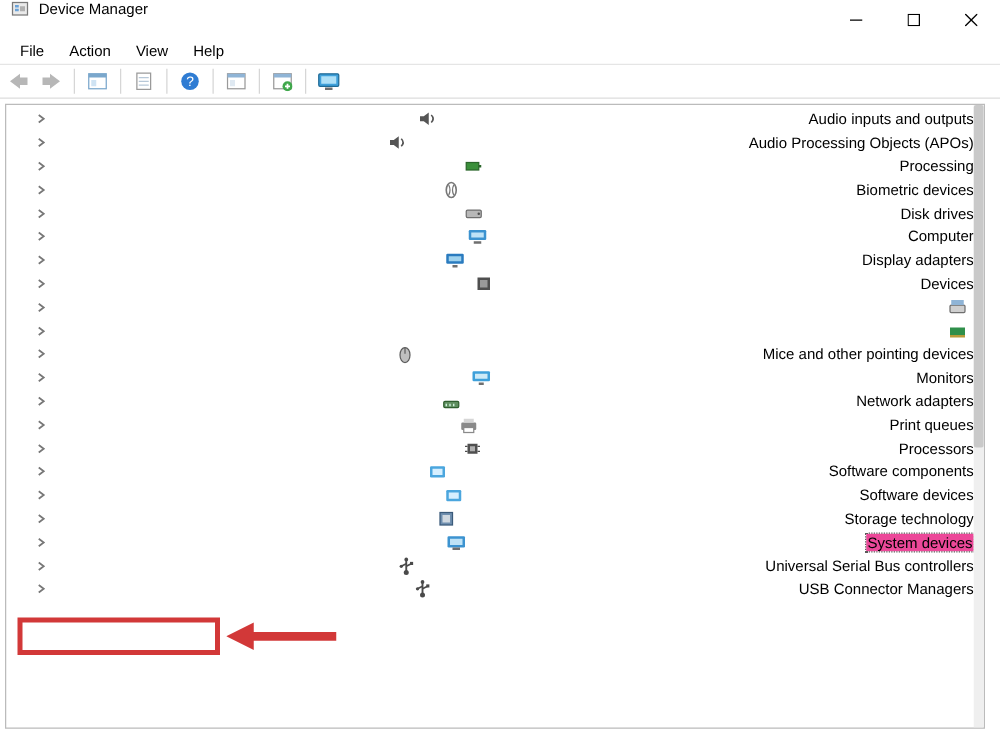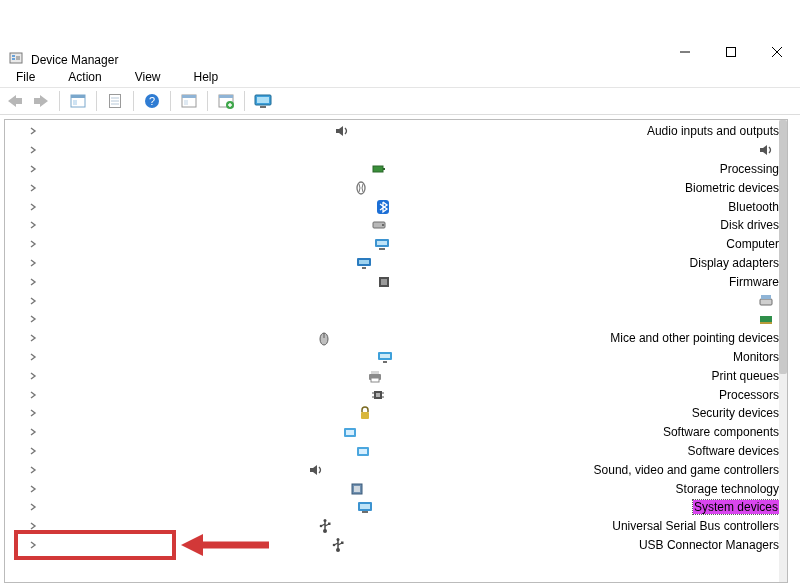--- a/index.html
+++ b/index.html
@@ -1,38 +1,38 @@
 <!DOCTYPE html>
 <html><head>
 <meta charset="utf-8">
 <style>
   * { box-sizing: border-box; margin: 0; padding: 0; font-family: "Segoe UI", Tahoma, sans-serif; }
   html, body { width: 800px; height: 587px; overflow: hidden; background: #fff; }
   .window { width: 800px; height: 587px; display: flex; flex-direction: column; position: relative; }
-  .titlebar { height: 31px; display: flex; align-items: flex-end; padding-left: 8px; margin-top: 36px; }
+  .titlebar { height: 31px; display: flex; align-items: flex-start; padding-left: 8px; }
   .titlebar .app-icon { width: 16px; height: 16px; margin-right: 7px; }
   .titlebar .title { font-size: 12px; color: #000; }
   .win-controls { margin-left: auto; display: flex; }
   .win-controls .ctl { width: 46px; height: 31px; display: flex; align-items: center; justify-content: center; }
-  .menubar { height: 21px; display: flex; align-items: center; padding-left: 6px; gap: 13px; font-size: 12px; border-bottom: 1px solid #e5e5e5; }
+  .menubar { height: 21px; display: flex; align-items: center; padding-left: 6px; gap: 0; font-size: 12px; border-bottom: 1px solid #e5e5e5; }
   .menubar .mi { padding: 2px 10px; cursor: default; }
   .toolbar { height: 27px; display: flex; align-items: center; padding-left: 4px; gap: 4px; border-bottom: 1px solid #ddd; }
   .toolbar .sep { width: 1px; height: 20px; background: #d6d6d6; margin: 0 3px; }
   .toolbar .tb { width: 22px; height: 22px; display: flex; align-items: center; justify-content: center; border: 1px solid transparent; border-radius: 2px; }
   .content { flex: 1; position: relative; padding: 4px; }
   .tree-outer { position: absolute; left: 4px; top: 4px; right: 12px; bottom: 4px; border: 1px solid #bbb; overflow: hidden; }
   .tree { position: absolute; left: 0; top: 0; right: 8px; bottom: 0; overflow: hidden; padding-top: 2px; }
   .scrollbar { position: absolute; right: 0; top: 0; width: 8px; height: 100%; background: #efefef; }
   .scrollbar .thumb { position: absolute; left: 0; top: 0; width: 8px; height: 55%; background: #c9c9c9; border-radius: 2px; }
   .row { height: 18.8px; display: flex; align-items: center; padding-left: 22px; font-size: 12px; color: #000; position: relative; justify-content: space-between; }
   .row.selected { padding-left: 22px; }
   .row .chev { width: 12px; height: 12px; display: flex; align-items: center; justify-content: center; margin-right: 4px; color: #666; }
   .row .ic { width: 16px; height: 16px; margin-right: 5px; display: flex; align-items: center; justify-content: center; }
   .row .lbl { white-space: nowrap; }
-  .row.selected .lbl { background: #d946ef; outline: 1px dotted #5b5b5b; outline-offset: 0; padding: 0 1px; }
+  .row.selected .lbl { background: #ec4899; outline: 1px dotted #5b5b5b; outline-offset: 0; padding: 0 1px; }
   .highlight-box { position: absolute; border: 4px solid #d23838; pointer-events: none; z-index: 5; }
   .arrow { position: absolute; z-index: 6; pointer-events: none; }
   svg { display: block; }
 </style>
 </head>
 <body>
 
 <div class="window">
 
   <div class="titlebar">
@@ -157,20 +157,21 @@
               <svg width="8" height="8" viewBox="0 0 8 8">
                 <path d="M2 1 L6 4 L2 7" fill="none" stroke="#777" stroke-width="1.4"></path>
               </svg>
             </span>
             <span class="ic">
               <svg width="16" height="16" viewBox="0 0 16 16">
                 <polygon points="2,6 5,6 9,3 9,13 5,10 2,10" fill="#555"></polygon>
                 <path d="M11 5 Q14 8 11 11" fill="none" stroke="#555" stroke-width="1.3"></path>
               </svg>
             </span>
+            <span class="lbl">Audio Processing Objects (APOs)</span>
           </div>
           <div class="row">
             <span class="chev">
               <svg width="8" height="8" viewBox="0 0 8 8">
                 <path d="M2 1 L6 4 L2 7" fill="none" stroke="#777" stroke-width="1.4"></path>
               </svg>
             </span>
             <span class="ic">
               <svg width="16" height="16" viewBox="0 0 16 16">
                 <rect x="2" y="5" width="10" height="6" fill="#3a8f3a" stroke="#2a662a"></rect>
@@ -185,34 +186,20 @@
                 <path d="M2 1 L6 4 L2 7" fill="none" stroke="#777" stroke-width="1.4"></path>
               </svg>
             </span>
             <span class="ic">
               <svg width="16" height="16" viewBox="0 0 16 16">
                 <ellipse cx="8" cy="8" rx="4" ry="6" fill="none" stroke="#777" stroke-width="1.3"></ellipse>
                 <path d="M6 4 Q8 8 6 12 M10 4 Q8 8 10 12" fill="none" stroke="#777"></path>
               </svg>
             </span>
             <span class="lbl">Biometric devices</span>
-          </div>
-          <div class="row">
-            <span class="chev">
-              <svg width="8" height="8" viewBox="0 0 8 8">
-                <path d="M2 1 L6 4 L2 7" fill="none" stroke="#777" stroke-width="1.4"></path>
-              </svg>
-            </span>
-            <span class="ic">
-              <svg width="16" height="16" viewBox="0 0 16 16">
-                <rect x="2" y="1" width="12" height="14" rx="3" fill="#1c6fd6"></rect>
-                <path d="M8 3 L8 13 L12 10 L5 5 M8 3 L12 6 L5 11" fill="none" stroke="#fff" stroke-width="1.3"></path>
-              </svg>
-            </span>
-            <span class="lbl">Bluetooth</span>
           </div>
           <div class="row">
             <span class="chev">
               <svg width="8" height="8" viewBox="0 0 8 8">
                 <path d="M2 1 L6 4 L2 7" fill="none" stroke="#777" stroke-width="1.4"></path>
               </svg>
             </span>
             <span class="ic">
               <svg width="16" height="16" viewBox="0 0 16 16">
                 <rect x="2" y="5" width="12" height="6" rx="1" fill="#b8b8b8" stroke="#6f6f6f"></rect>
@@ -256,21 +243,21 @@
               <svg width="8" height="8" viewBox="0 0 8 8">
                 <path d="M2 1 L6 4 L2 7" fill="none" stroke="#777" stroke-width="1.4"></path>
               </svg>
             </span>
             <span class="ic">
               <svg width="16" height="16" viewBox="0 0 16 16">
                 <rect x="3" y="3" width="10" height="10" fill="#4f4f4f"></rect>
                 <rect x="5" y="5" width="6" height="6" fill="#9a9a9a"></rect>
               </svg>
             </span>
-            <span class="lbl">Firmware</span>
+            <span class="lbl">Devices</span>
           </div>
           <div class="row">
             <span class="chev">
               <svg width="8" height="8" viewBox="0 0 8 8">
                 <path d="M2 1 L6 4 L2 7" fill="none" stroke="#777" stroke-width="1.4"></path>
               </svg>
             </span>
             <span class="ic">
               <svg width="16" height="16" viewBox="0 0 16 16">
                 <rect x="2" y="6" width="12" height="6" rx="1" fill="#cfcfcf" stroke="#6f6f6f"></rect>
@@ -312,20 +299,36 @@
               </svg>
             </span>
             <span class="ic">
               <svg width="16" height="16" viewBox="0 0 16 16">
                 <rect x="1" y="3" width="14" height="8" rx="1" fill="#3ea0da"></rect>
                 <rect x="3" y="5" width="10" height="4" fill="#cdeaf7"></rect>
                 <rect x="6" y="12" width="4" height="2" fill="#6f6f6f"></rect>
               </svg>
             </span>
             <span class="lbl">Monitors</span>
+          </div>
+          <div class="row">
+            <span class="chev">
+              <svg width="8" height="8" viewBox="0 0 8 8">
+                <path d="M2 1 L6 4 L2 7" fill="none" stroke="#777" stroke-width="1.4"></path>
+              </svg>
+            </span>
+            <span class="ic">
+              <svg width="16" height="16" viewBox="0 0 16 16">
+                <rect x="2" y="8" width="12" height="5" rx="1" fill="#5f8f5f" stroke="#2f5f2f"></rect>
+                <line x1="4" y1="10" x2="4" y2="12" stroke="#dfe"></line>
+                <line x1="7" y1="10" x2="7" y2="12" stroke="#dfe"></line>
+                <line x1="10" y1="10" x2="10" y2="12" stroke="#dfe"></line>
+              </svg>
+            </span>
+            <span class="lbl">Network adapters</span>
           </div>
           <div class="row">
             <span class="chev">
               <svg width="8" height="8" viewBox="0 0 8 8">
                 <path d="M2 1 L6 4 L2 7" fill="none" stroke="#777" stroke-width="1.4"></path>
               </svg>
             </span>
             <span class="ic">
               <svg width="16" height="16" viewBox="0 0 16 16">
                 <rect x="2" y="6" width="12" height="6" rx="1" fill="#8a8a8a"></rect>
@@ -354,67 +357,39 @@
             <span class="lbl">Processors</span>
           </div>
           <div class="row">
             <span class="chev">
               <svg width="8" height="8" viewBox="0 0 8 8">
                 <path d="M2 1 L6 4 L2 7" fill="none" stroke="#777" stroke-width="1.4"></path>
               </svg>
             </span>
             <span class="ic">
               <svg width="16" height="16" viewBox="0 0 16 16">
-                <rect x="4" y="7" width="8" height="7" rx="1" fill="#d8b63b"></rect>
-                <path d="M5 7 V5 a3 3 0 0 1 6 0 V7" fill="none" stroke="#7a6a20" stroke-width="1.5"></path>
-              </svg>
-            </span>
-            <span class="lbl">Security devices</span>
-          </div>
-          <div class="row">
-            <span class="chev">
-              <svg width="8" height="8" viewBox="0 0 8 8">
-                <path d="M2 1 L6 4 L2 7" fill="none" stroke="#777" stroke-width="1.4"></path>
-              </svg>
-            </span>
-            <span class="ic">
-              <svg width="16" height="16" viewBox="0 0 16 16">
                 <rect x="2" y="4" width="12" height="9" rx="1" fill="#4ba6de"></rect>
                 <rect x="4" y="6" width="8" height="5" fill="#d6efff"></rect>
               </svg>
             </span>
             <span class="lbl">Software components</span>
           </div>
           <div class="row">
             <span class="chev">
               <svg width="8" height="8" viewBox="0 0 8 8">
                 <path d="M2 1 L6 4 L2 7" fill="none" stroke="#777" stroke-width="1.4"></path>
               </svg>
             </span>
             <span class="ic">
               <svg width="16" height="16" viewBox="0 0 16 16">
                 <rect x="2" y="4" width="12" height="9" rx="1" fill="#4ba6de"></rect>
                 <rect x="4" y="6" width="8" height="5" fill="#d6efff"></rect>
               </svg>
             </span>
             <span class="lbl">Software devices</span>
-          </div>
-          <div class="row">
-            <span class="chev">
-              <svg width="8" height="8" viewBox="0 0 8 8">
-                <path d="M2 1 L6 4 L2 7" fill="none" stroke="#777" stroke-width="1.4"></path>
-              </svg>
-            </span>
-            <span class="ic">
-              <svg width="16" height="16" viewBox="0 0 16 16">
-                <polygon points="2,6 5,6 9,3 9,13 5,10 2,10" fill="#555"></polygon>
-                <path d="M11 5 Q14 8 11 11" fill="none" stroke="#555" stroke-width="1.3"></path>
-              </svg>
-            </span>
-            <span class="lbl">Sound, video and game controllers</span>
           </div>
           <div class="row">
             <span class="chev">
               <svg width="8" height="8" viewBox="0 0 8 8">
                 <path d="M2 1 L6 4 L2 7" fill="none" stroke="#777" stroke-width="1.4"></path>
               </svg>
             </span>
             <span class="ic">
               <svg width="16" height="16" viewBox="0 0 16 16">
                 <rect x="3" y="3" width="10" height="10" fill="#6f8faf" stroke="#3a5a7a"></rect>

